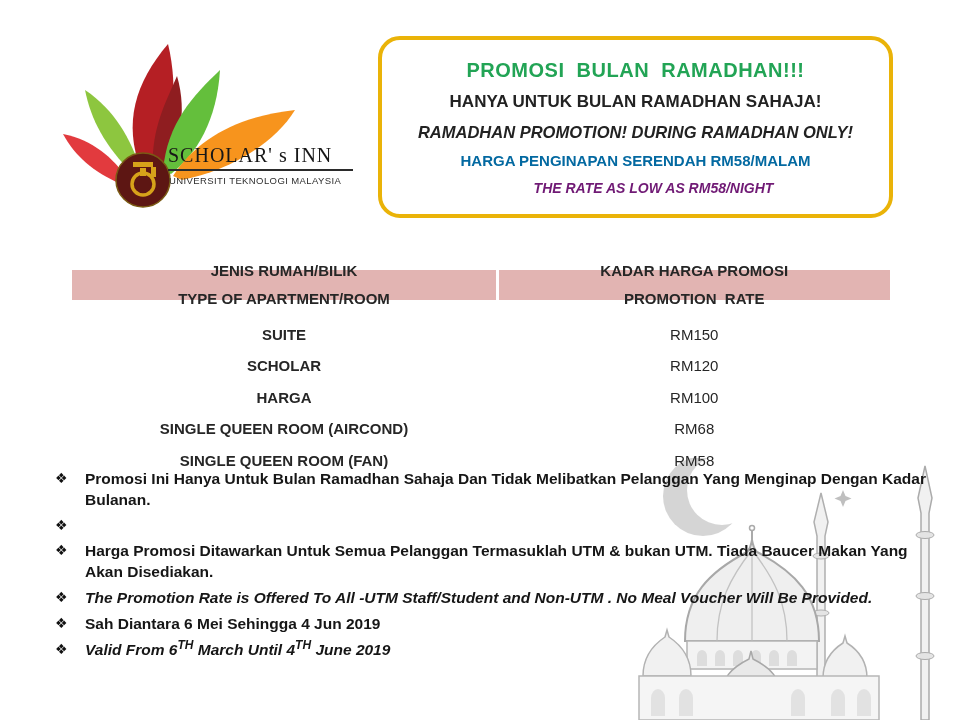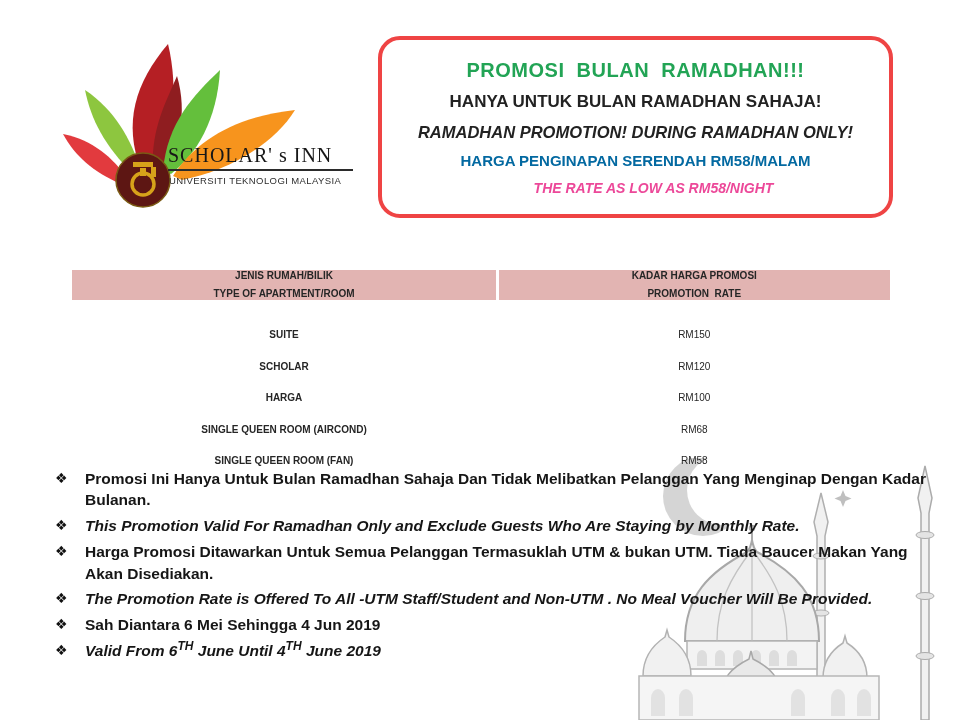--- a/index.html
+++ b/index.html
@@ -24,40 +24,40 @@
   }
   .logo-subtitle {
     position: absolute; left: 114px; top: 147px; width: 190px;
     font-family: Liberation Sans, sans-serif;
     font-size: 9.5px; letter-spacing: 0.4px; color: #2e2e2e; white-space: nowrap;
   }
 
   
   .promo-box {
     position: absolute; left: 378px; top: 36px; width: 515px; height: 182px;
-    border: 4px solid #ef4444; border-radius: 22px; background: #ffffff;
+    border: 4px solid #eab308; border-radius: 22px; background: #ffffff;
     display: flex; flex-direction: column; align-items: center; justify-content: space-evenly;
     padding: 8px 10px; text-align: center; z-index: 2;
   }
   .promo-title { color: #22a455; font-size: 20px; font-weight: bold; letter-spacing: 0.5px; white-space: pre-wrap; }
   .promo-line2 { color: #222; font-size: 17px; font-weight: bold; }
   .promo-line3 { color: #222; font-size: 16.5px; font-weight: bold; font-style: italic; }
   .promo-line4 { color: #0369a1; font-size: 15px; font-weight: bold; }
-  .promo-line5 { color: #ec4899; font-size: 14px; font-weight: bold; font-style: italic; margin-left: 36px; }
+  .promo-line5 { color: #701a75; font-size: 14px; font-weight: bold; font-style: italic; margin-left: 36px; }
 
   
   .rates-table {
     position: absolute; left: 72px; top: 238px; width: 818px; z-index: 2;
     display: grid; grid-template-columns: 424px 1fr;
     grid-template-rows: 62px repeat(5, 29px);
     gap: 2.5px; background: #ffffff;
   }
   .cell {
     display: flex; flex-direction: column; align-items: center; justify-content: center;
-    text-align: center; font-size: 10px; color: #262626; line-height: 1.7; margin-top: 32px;
+    text-align: center; font-size: 15px; color: #262626; line-height: 1.7; margin-top: 32px;
   }
   .cell.hdr { background: #e2b4b2; font-weight: bold; line-height: 1.85; white-space: pre-wrap; }
   .cell.light { background: #fbdcbd; }
   .cell.dark  { background: #fef9c3; }
   .cell.type  { font-weight: bold; }
   .cell.rate  { font-weight: normal; }
 
   
   .notes { position: absolute; left: 55px; top: 468px; width: 888px; z-index: 2; }
   .note-item { display: flex; margin-bottom: 4.5px; font-size: 15.5px; line-height: 1.38; color: #161616; }
@@ -168,31 +168,30 @@
   <path d="M 232 278 v -18 a 7 9 0 0 1 14 0 v 18 Z" fill="#dedede"></path>
 </svg>
 
 <div class="notes">
   <div class="note-item">
     <span class="note-bullet">❖</span>
     <span class="note-text b">Promosi Ini Hanya Untuk Bulan Ramadhan Sahaja Dan Tidak Melibatkan Pelanggan Yang Menginap Dengan Kadar Bulanan.</span>
   </div>
   <div class="note-item">
     <span class="note-bullet">❖</span>
-    <span class="note-text bi">This Promotion Valid For Ramadhan Only and Exclude Guests Who Are Staying by Monthly Rate.</span>
   </div>
   <div class="note-item">
     <span class="note-bullet">❖</span>
     <span class="note-text b">Harga Promosi  Ditawarkan Untuk Semua Pelanggan Termasuklah UTM &amp; bukan UTM. Tiada Baucer Makan Yang Akan Disediakan.</span>
   </div>
   <div class="note-item">
     <span class="note-bullet">❖</span>
     <span class="note-text bi">The Promotion Rate is Offered To All -UTM Staff/Student and Non-UTM . No Meal Voucher Will Be Provided.</span>
   </div>
   <div class="note-item">
     <span class="note-bullet">❖</span>
     <span class="note-text b">Sah Diantara 6 Mei Sehingga 4 Jun 2019</span>
   </div>
   <div class="note-item">
     <span class="note-bullet">❖</span>
-    <span class="note-text bi"><span>Valid From 6</span><sup>TH</sup><span> June Until 4</span><sup>TH</sup><span> June 2019</span></span>
+    <span class="note-text bi"><span>Valid From 6</span><sup>TH</sup><span> March Until 4</span><sup>TH</sup><span> June 2019</span></span>
   </div>
 </div>
 
 </body></html>

